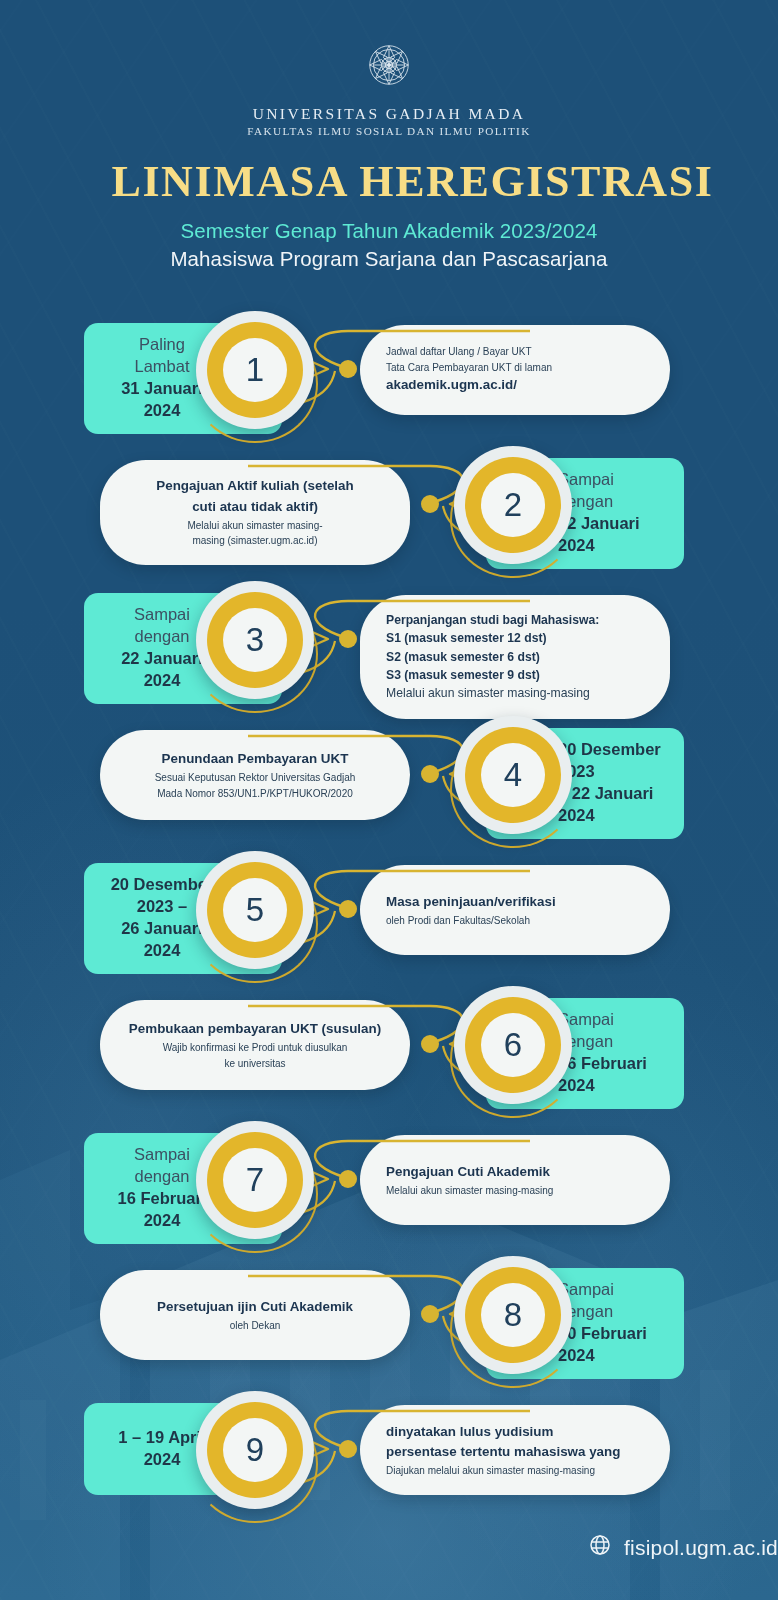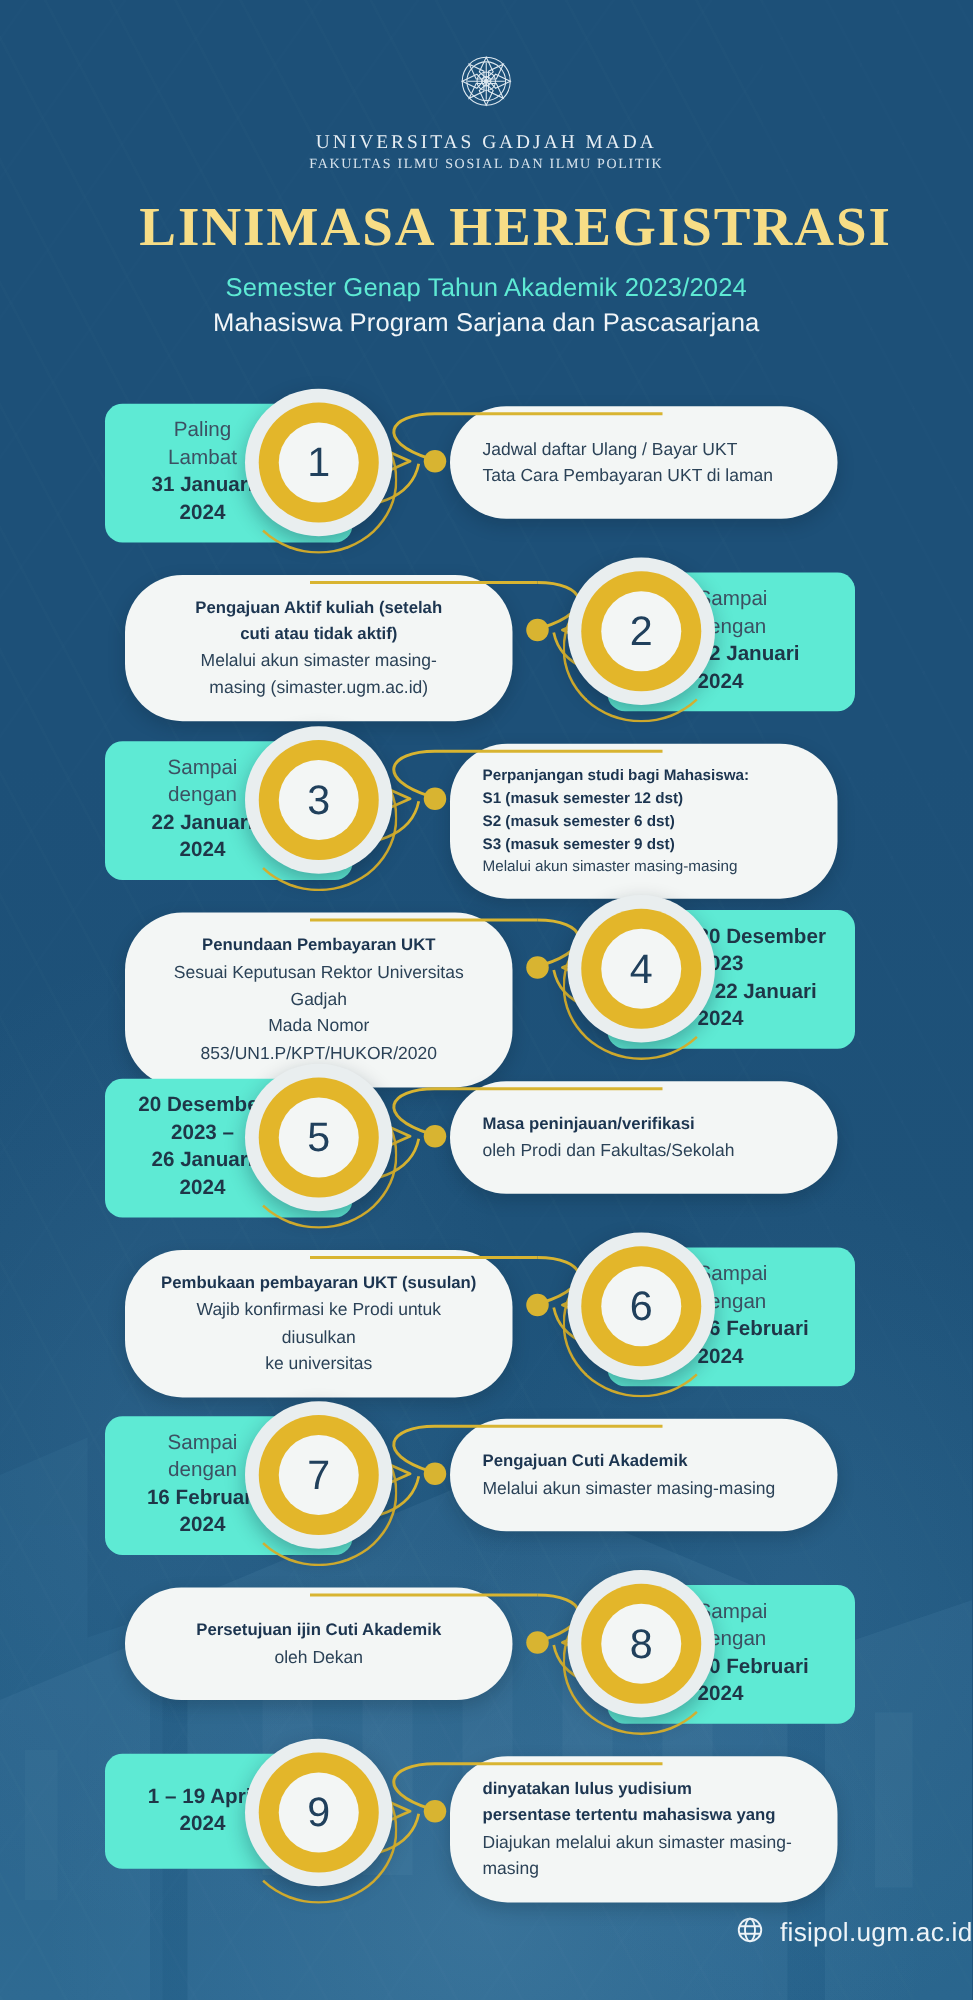--- a/index.html
+++ b/index.html
@@ -168,21 +168,21 @@
     border-radius: 46px;
     padding: 16px 26px;
     display:flex;
     flex-direction:column;
     justify-content:center;
     box-shadow: 0 5px 14px rgba(8,26,42,.22);
     z-index: 2;
   }
   .row.left  .info-card { left: 360px;  text-align:left; }
   .row.right .info-card { left: 100px;  text-align:center; }
-  .info-card .ln  { font-size:14px; color:#2b4257; line-height:1.55; }
+  .info-card .ln  { font-size:10px; color:#2b4257; line-height:1.55; }
   .info-card .lnb { font-size:13.4px; color:#1c3550; font-weight:700; line-height:1.55; }
   .info-card.small .ln, .info-card.small .lnb { font-size:12.2px; line-height:1.5; }
 
   
   .connector { position:absolute; left:0; top:0; width:778px; height:135px; z-index:3; pointer-events:none; }
 
   
   .footer {
     position:absolute;
     left:0; right:0;
@@ -256,20 +256,21 @@
     <div class="row left">
       <div class="date-card">
         <div class="lite">Paling</div>
         <div class="lite">Lambat</div>
         <div class="bold">31 Januari</div>
         <div class="bold">2024</div>
       </div>
       <div class="info-card">
         <div class="ln">Jadwal daftar Ulang / Bayar UKT</div>
         <div class="ln">Tata Cara Pembayaran UKT di laman</div>
+        <div class="lnb">akademik.ugm.ac.id/</div>
       </div>
       <svg class="connector" viewBox="0 0 778 135">
         <path d="M 348 30 C 310 30, 300 52, 344 66" stroke="#d8b431" stroke-width="2.4" fill="none"></path>
         <path d="M 348 30 L 530 30" stroke="#d8b431" stroke-width="2.4" fill="none"></path>
         <path d="M 250 100 C 300 112, 330 95, 335 70" stroke="#d8b431" stroke-width="2.2" fill="none"></path>
         <path d="M 310 60 L 328 68 L 310 76" stroke="#d8b431" stroke-width="2.4" fill="none" stroke-linecap="round" stroke-linejoin="round"></path>
         <circle cx="348" cy="68" r="9" fill="#d8b431"></circle>
       </svg>
       <div class="circle">
         <div class="tail"></div>

